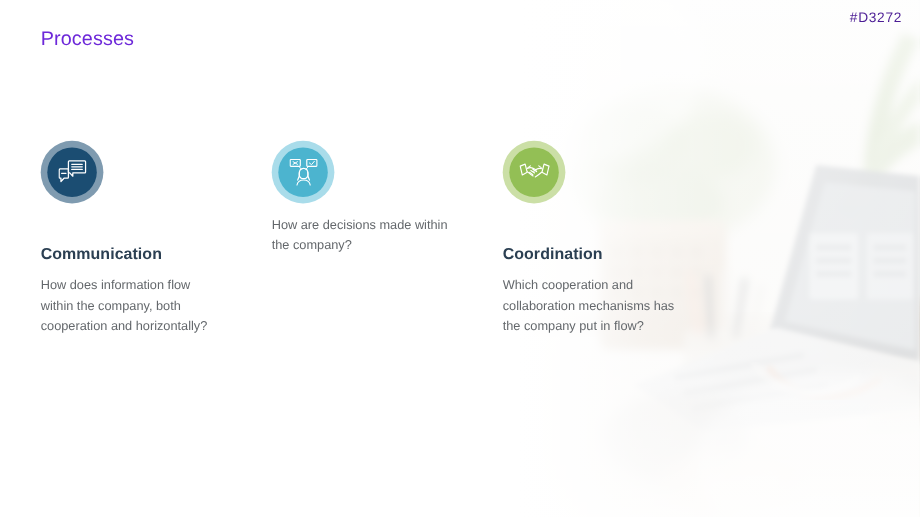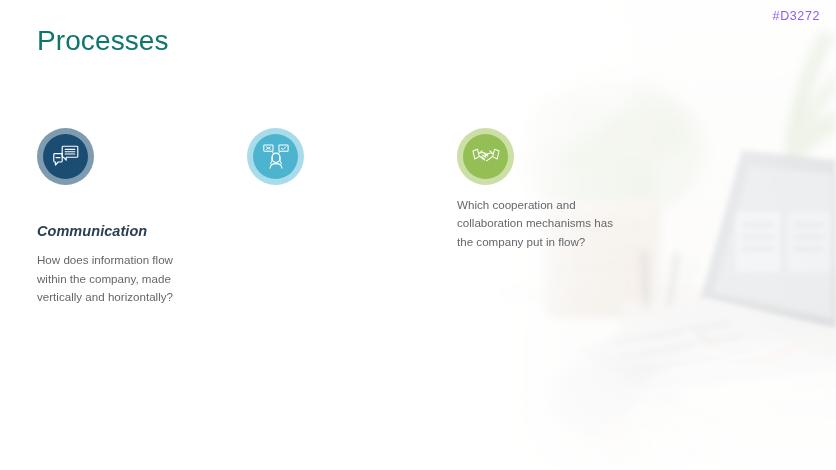--- a/index.html
+++ b/index.html
@@ -50,33 +50,33 @@
   }
 
   
   #slide-number {
     position: absolute;
     top: 9px;
     right: 16px;
     z-index: 6;
     font-size: 12.5px;
     letter-spacing: 0.6px;
-    color: #8b5cf6;
+    color: #4c1d95;
     font-family: "Liberation Sans", sans-serif;
   }
 
   
   #page-title {
     position: absolute;
     left: 37px;
     top: 26px;
     z-index: 5;
-    font-size: 28px;
+    font-size: 18px;
     font-weight: 400;
-    color: #0f766e;
+    color: #6d28d9;
     letter-spacing: 0.1px;
     line-height: 1.1;
   }
 
   
   .column {
     position: absolute;
     top: 128px;
     z-index: 5;
   }
@@ -102,21 +102,20 @@
   }
   .icon-core svg { display: block; }
 
   .col-title {
     margin-top: 38px;
     font-size: 14.5px;
     font-weight: bold;
     color: #2b3f52;
     letter-spacing: 0.05px;
     line-height: 1.2;
-    font-style: italic;
   }
   .col-body {
     margin-top: 11px;
     font-size: 11.6px;
     font-weight: 400;
     color: #63676b;
     line-height: 1.58;
     max-width: 165px;
   }
 </style>
@@ -272,21 +271,21 @@
       <div class="icon-core" style="background:#1b4d72;">
         <svg width="26" height="24" viewBox="0 0 26 24" fill="none" stroke="#ffffff" stroke-width="1.15" stroke-linecap="round" stroke-linejoin="round">
           <path d="M10 1.2 H24 A0.9 0.9 0 0 1 24.8 2.1 V11.3 A0.9 0.9 0 0 1 24 12.2 H13.2 L13.2 15.2 L10.4 12.2 H10 A0.9 0.9 0 0 1 9.2 11.3 V2.1 A0.9 0.9 0 0 1 10 1.2 Z"></path>
           <path d="M12.2 4.4 H21.8 M12.2 6.7 H21.8 M12.2 9.0 H21.8"></path>
           <path d="M1.6 8.6 H9.2 V16.1 A0.9 0.9 0 0 1 8.4 17 H5.2 L2.4 20 L2.4 17 H1.6 A0.9 0.9 0 0 1 0.8 16.1 V9.5 A0.9 0.9 0 0 1 1.6 8.6 Z"></path>
           <path d="M3.0 12.6 H7.0"></path>
         </svg>
       </div>
     </div>
     <div class="col-title">Communication</div>
-    <div class="col-body">How does information flow within the company, made vertically and horizontally?</div>
+    <div class="col-body">How does information flow within the company, both cooperation and horizontally?</div>
   </div>
 
   <div class="column" id="col-1">
     <div class="icon-ring" style="background:#a9dcea;">
       <div class="icon-core" style="background:#4cb4cf;">
         <svg width="26" height="25" viewBox="0 0 26 25" fill="none" stroke="#ffffff" stroke-width="1.05" stroke-linecap="round" stroke-linejoin="round">
 
           <rect x="0.8" y="1.0" width="9.2" height="6.2" rx="0.7"></rect>
           <path d="M3.4 3.0 L7.4 5.4 M7.4 3.0 L3.4 5.4" stroke-width="0.9"></path>
 
@@ -296,20 +295,21 @@
           <path d="M9.0 7.6 L11.2 10.0 M17.2 7.6 L15.0 10.0" stroke-width="0.85"></path>
 
           <path d="M9.0 14.1 C9.0 10.6 10.8 9.1 13.0 9.1 C15.2 9.1 17.0 10.6 17.0 14.1 C17.0 16.6 15.4 18.4 13.0 18.4 C10.6 18.4 9.0 16.6 9.0 14.1 Z"></path>
 
           <path d="M9.2 12.4 C9.4 16.2 8.6 18.3 7.6 19.7 M16.8 12.4 C16.6 16.2 17.4 18.3 18.4 19.7"></path>
 
           <path d="M7.0 24.2 C7.4 21.4 9.6 19.6 13.0 19.6 C16.4 19.6 18.6 21.4 19.0 24.2"></path>
         </svg>
       </div>
     </div>
+    <div class="col-body">How are decisions made within the company?</div>
   </div>
 
   <div class="column" id="col-2">
     <div class="icon-ring" style="background:#cbdfa6;">
       <div class="icon-core" style="background:#93bf55;">
         <svg width="28" height="20" viewBox="0 0 28 20" fill="none" stroke="#ffffff" stroke-width="1.05" stroke-linecap="round" stroke-linejoin="round">
 
           <path d="M0.9 4.0 L5.4 2.2 L7.3 9.6 L2.8 12.0 Z"></path>
 
           <path d="M27.1 4.0 L22.6 2.2 L20.7 9.6 L25.2 12.0 Z"></path>
@@ -319,16 +319,17 @@
 
           <path d="M20.7 6.4 C19.0 5.8 17.2 6.0 15.8 6.9 L13.2 8.6"></path>
           <path d="M20.4 9.6 C18.6 11.2 16.6 12.6 14.6 13.8"></path>
 
           <path d="M10.6 8.0 L14.0 10.2 M12.2 6.6 L15.8 9.0 M9.4 9.6 L12.4 11.8"></path>
 
           <path d="M8.0 5.4 L10.2 3.8 M20.0 5.4 L17.8 3.8"></path>
         </svg>
       </div>
     </div>
+    <div class="col-title">Coordination</div>
     <div class="col-body">Which cooperation and collaboration mechanisms has the company put in flow?</div>
   </div>
 
 </div>
 
 </body></html>

